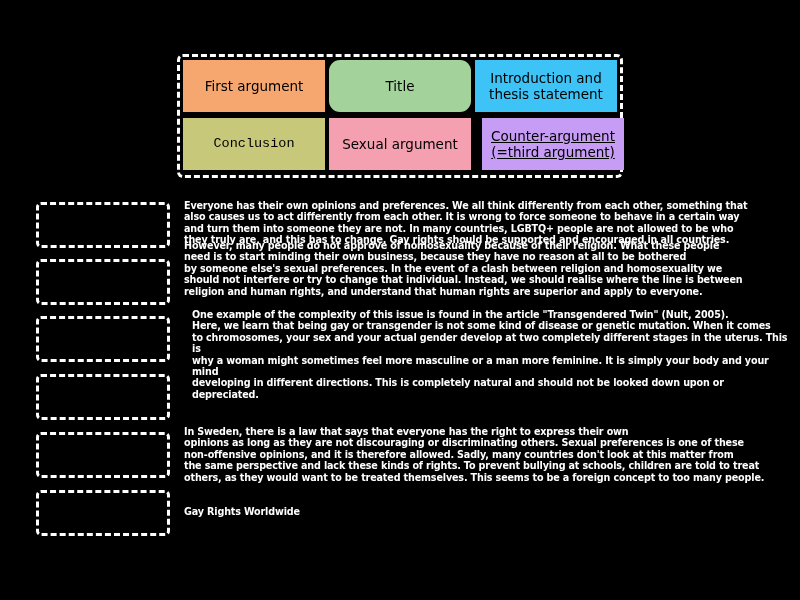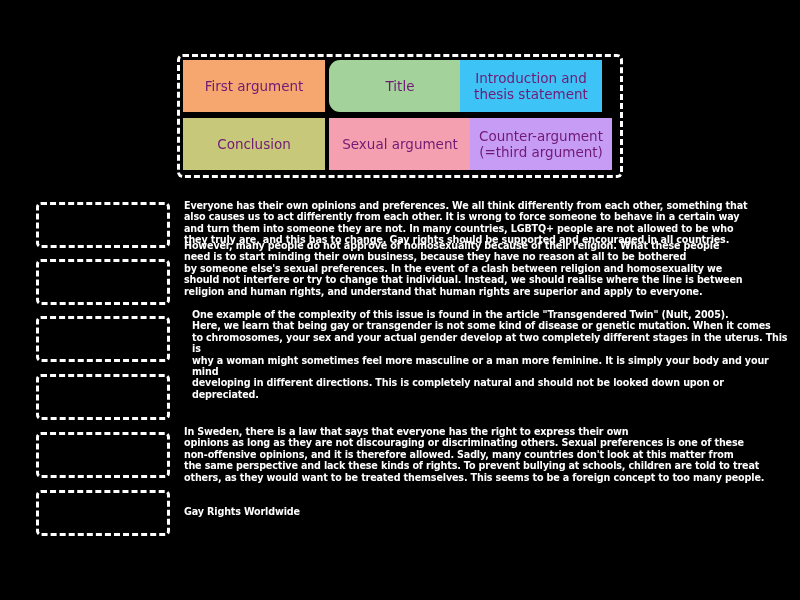--- a/index.html
+++ b/index.html
@@ -17,21 +17,21 @@
       width: 446px; height: 124px;
       border: 3px dashed #ffffff;
       border-radius: 6px;
       box-sizing: border-box;
     }
     .tile {
       position: absolute;
       width: 142px; height: 52px;
       display: flex; align-items: center; justify-content: center;
       text-align: center;
-      color: #701a75;
+      color: #000000;
       font-size: 13.5px;
       line-height: 16px;
       box-sizing: border-box;
       cursor: grab;
     }
 
     .drop-zone {
       position: absolute;
       left: 36px;
       width: 134px; height: 46px;
@@ -57,31 +57,31 @@
 
 <div class="stage">
 
   <div class="tile-tray">
     <div class="tile" style="left:3px; top:3px; background:#f5a76f;">
       <span>First argument</span>
     </div>
     <div class="tile" style="left:149px; top:3px; background:#a3d39b;border-radius:11px;">
       <span>Title</span>
     </div>
-    <div class="tile" style="left:280px; top:3px; background:#3dc3f5; white-space:pre-line;">
+    <div class="tile" style="left:295px; top:3px; background:#3dc3f5; white-space:pre-line;">
       <span>Introduction and
 thesis statement</span>
     </div>
-    <div class="tile" style="left:3px; top:61px; background:#c8c87a;">
+    <div class="tile" style="left:3px; top:61px; background:#c8c87a;font-family:Liberation Mono, monospace;">
       <span>Conclusion</span>
     </div>
     <div class="tile" style="left:149px; top:61px; background:#f5a0b0;">
       <span>Sexual argument</span>
     </div>
-    <div class="tile" style="left:290px; top:61px; background:#c79cf5; white-space:pre-line;">
+    <div class="tile" style="left:302px; top:61px; background:#c79cf5; white-space:pre-line;text-decoration:underline;">
       <span>Counter-argument
 (=third argument)</span>
     </div>
   </div>
 
   <div class="drop-zone" style="top:202px;"></div>
   <div class="drop-zone" style="top:259px;"></div>
   <div class="drop-zone" style="top:316px;"></div>
   <div class="drop-zone" style="top:374px;"></div>
   <div class="drop-zone" style="top:432px;"></div>

